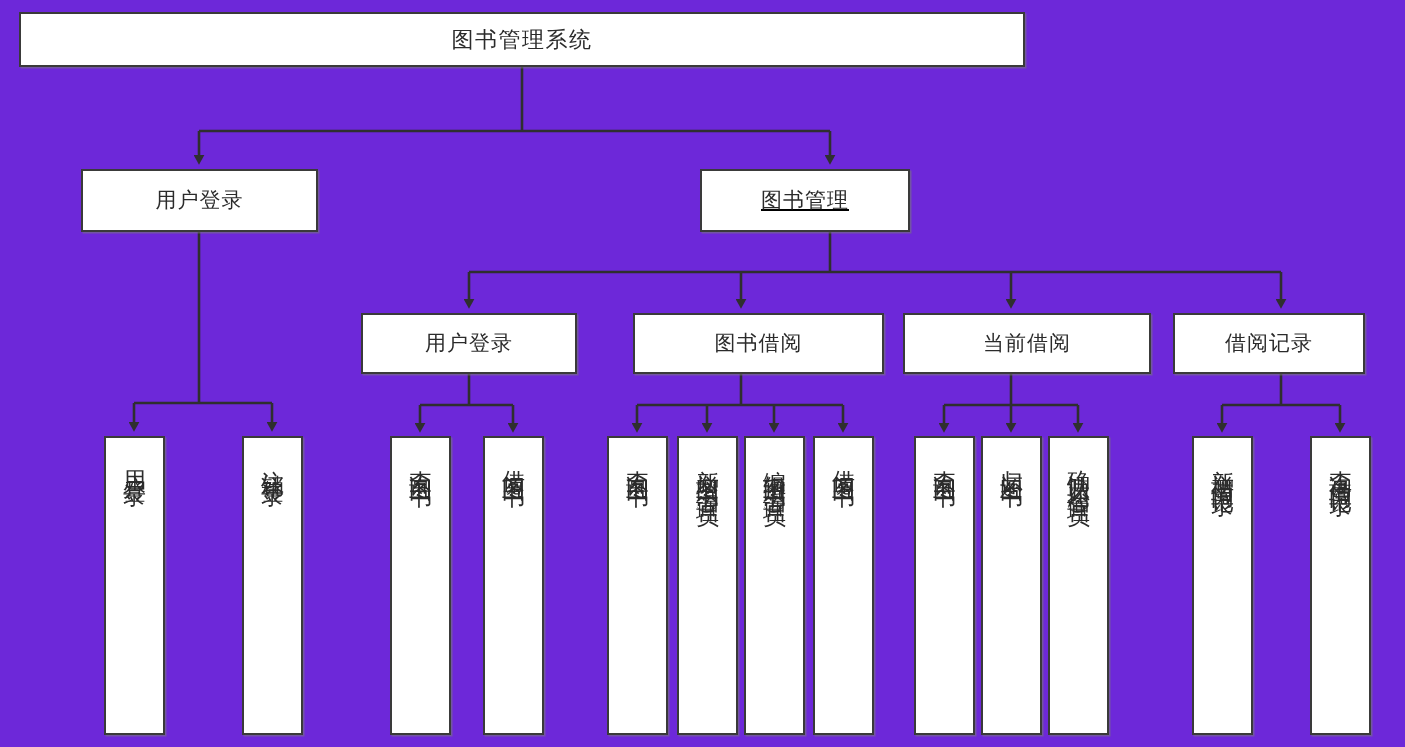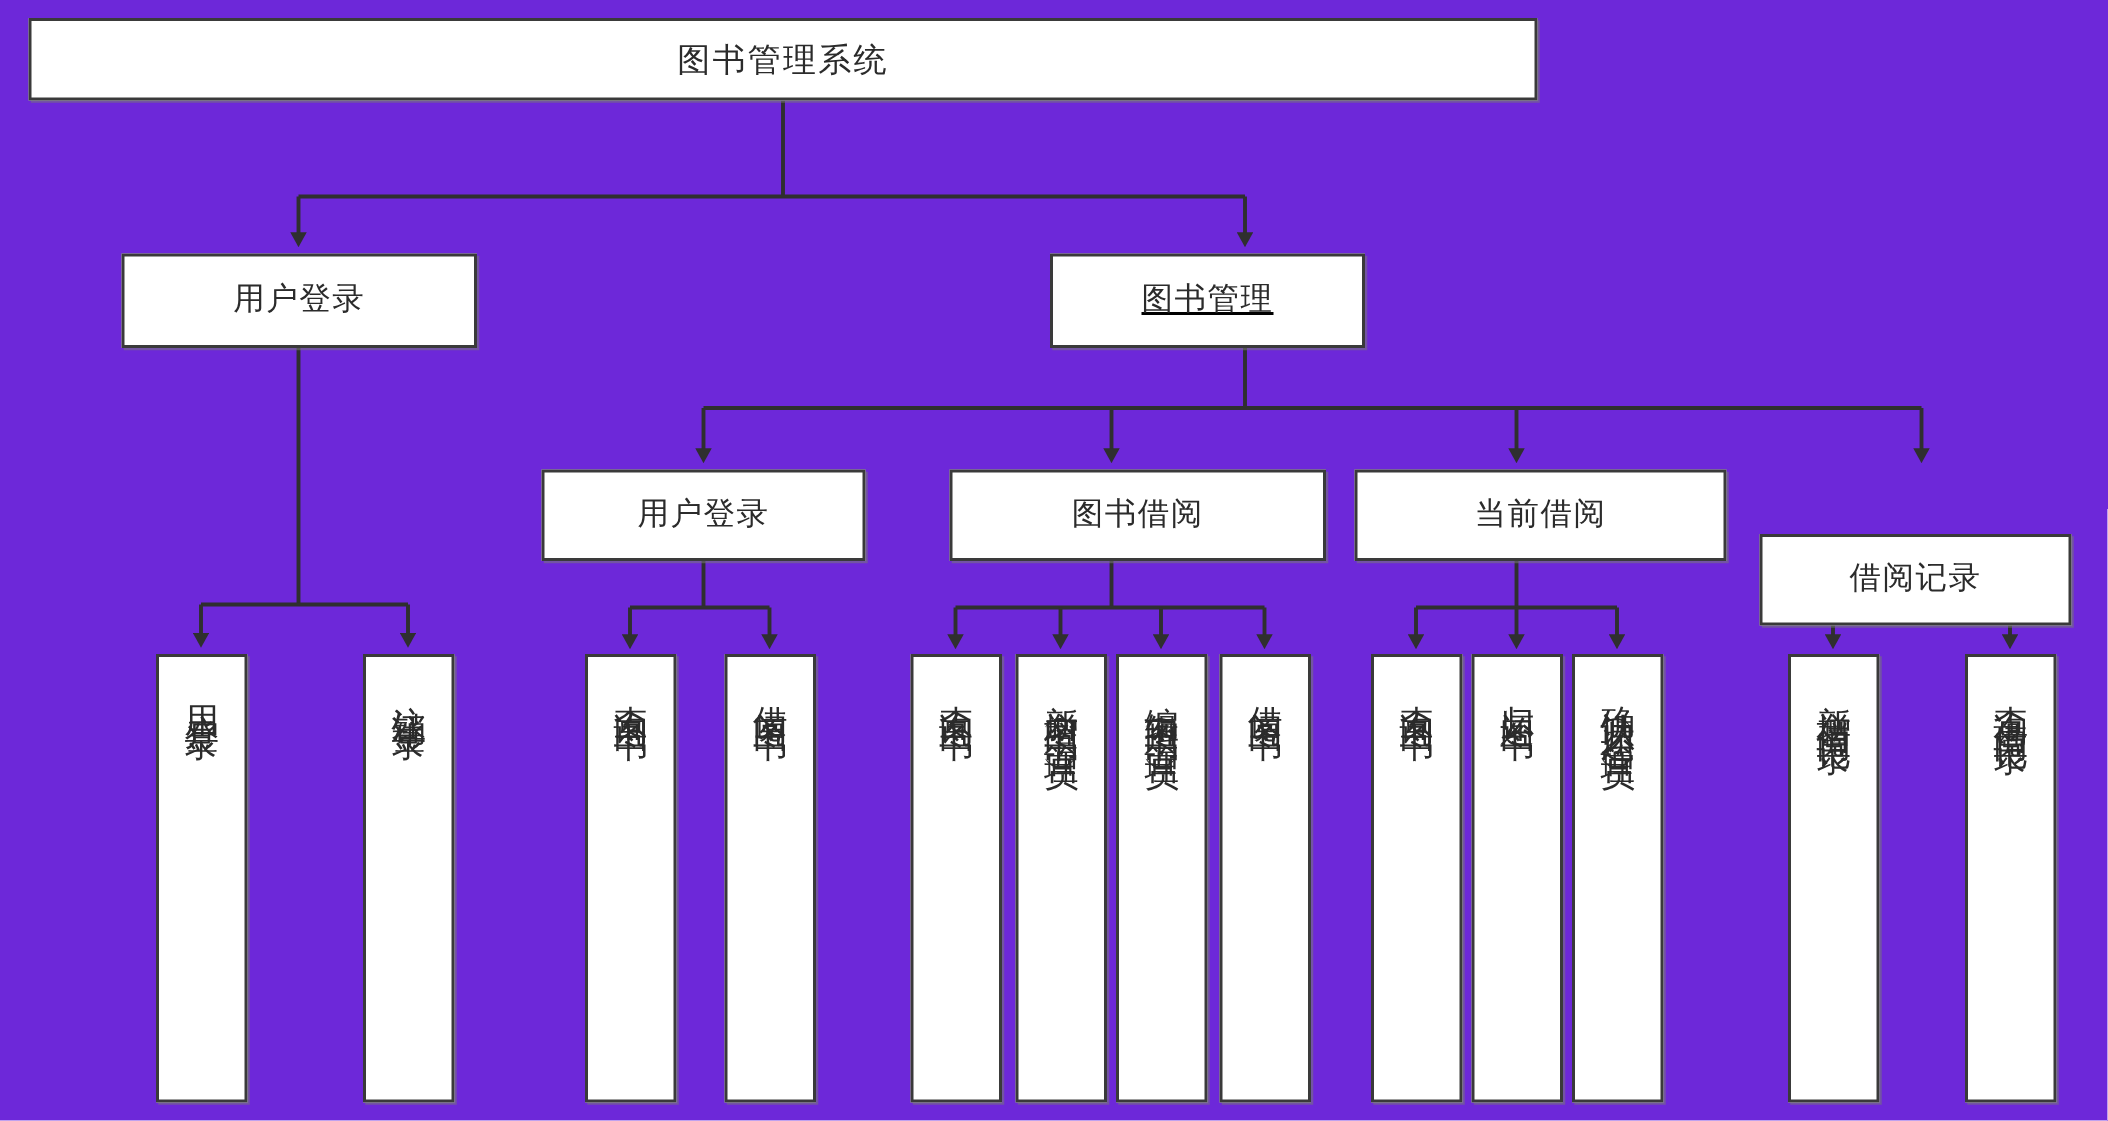--- a/index.html
+++ b/index.html
@@ -90,21 +90,21 @@
 
   <div class="node horiz" style="left:361px;top:313px;width:216px;height:61px;">
     <span class="lbl">用户登录</span>
   </div>
   <div class="node horiz" style="left:633px;top:313px;width:251px;height:61px;">
     <span class="lbl">图书借阅</span>
   </div>
   <div class="node horiz" style="left:903px;top:313px;width:248px;height:61px;">
     <span class="lbl">当前借阅</span>
   </div>
-  <div class="node horiz" style="left:1173px;top:313px;width:208px;height:61px;margin-top:43px;">
+  <div class="node horiz" style="left:1173px;top:313px;width:192px;height:61px;">
     <span class="lbl">借阅记录</span>
   </div>
 
   <div class="node vert" style="left:104px;top:436px;width:61px;height:299px;">
     <span class="lbl">用户登录</span>
   </div>
   <div class="node vert" style="left:242px;top:436px;width:61px;height:299px;">
     <span class="lbl">注销登录</span>
   </div>
 

